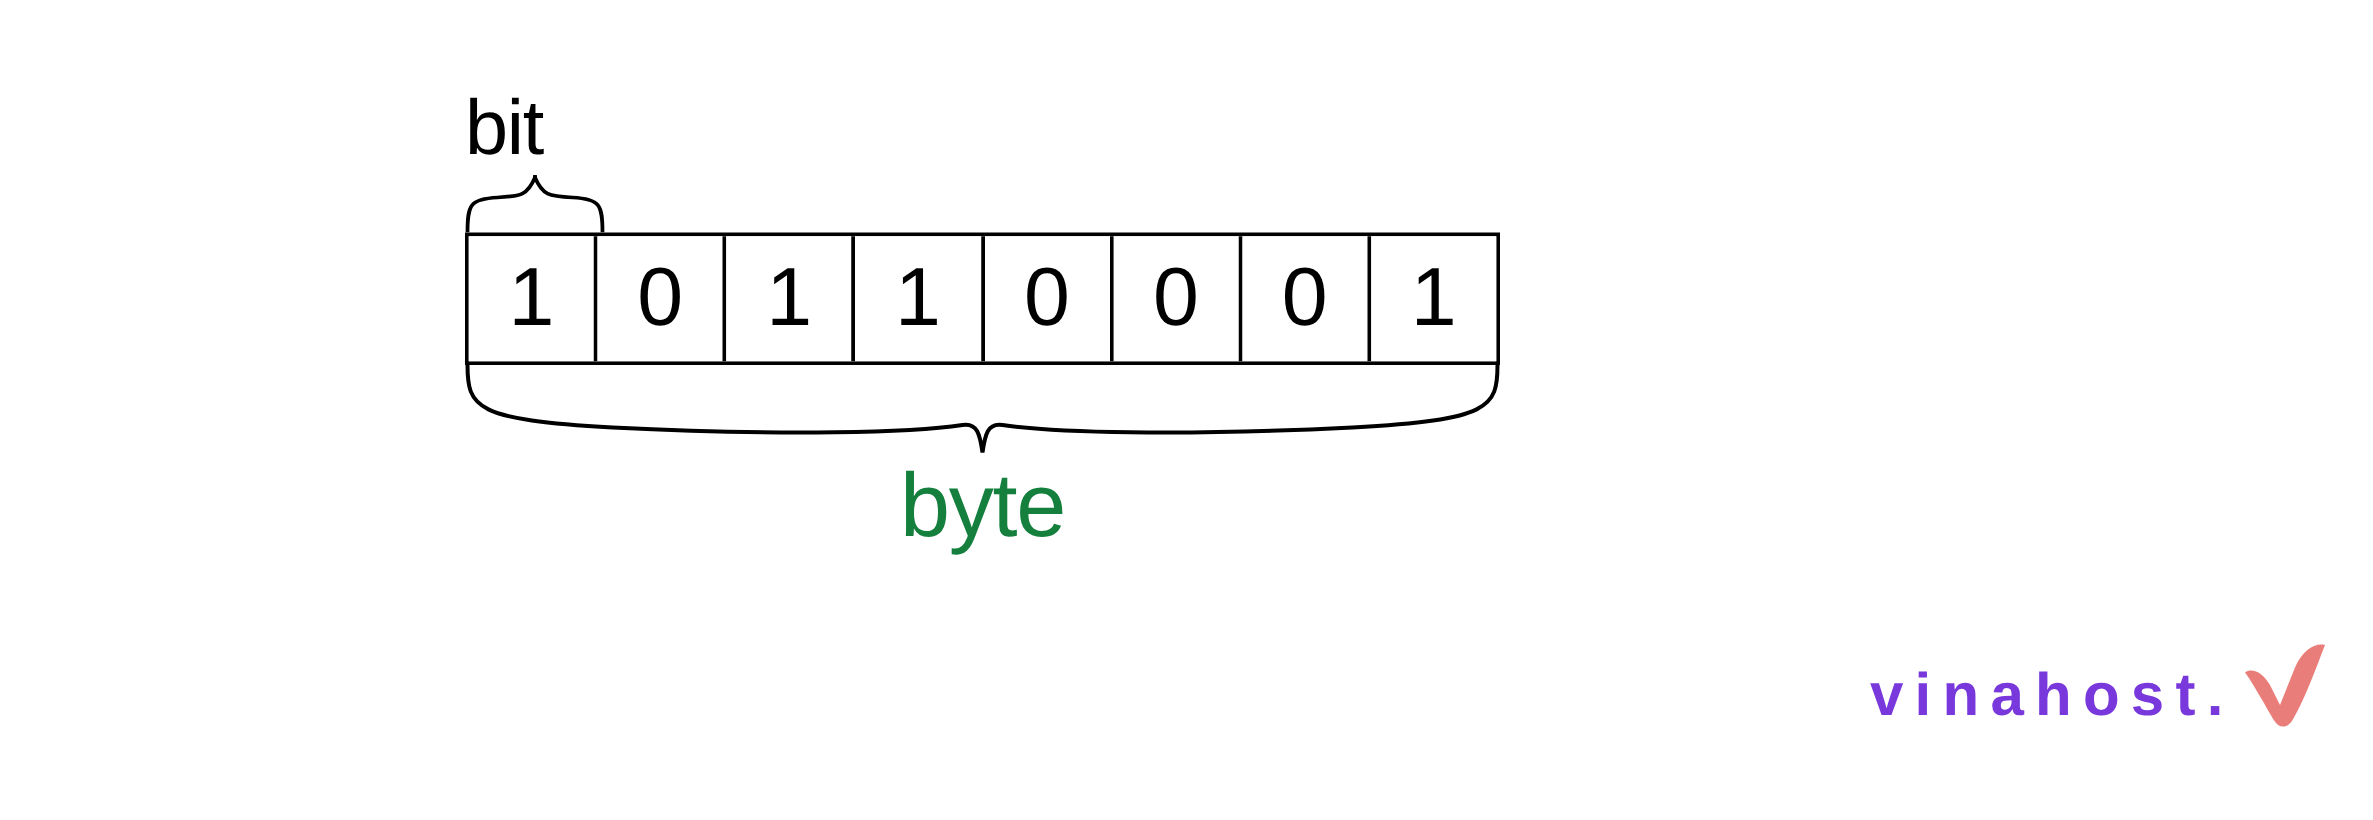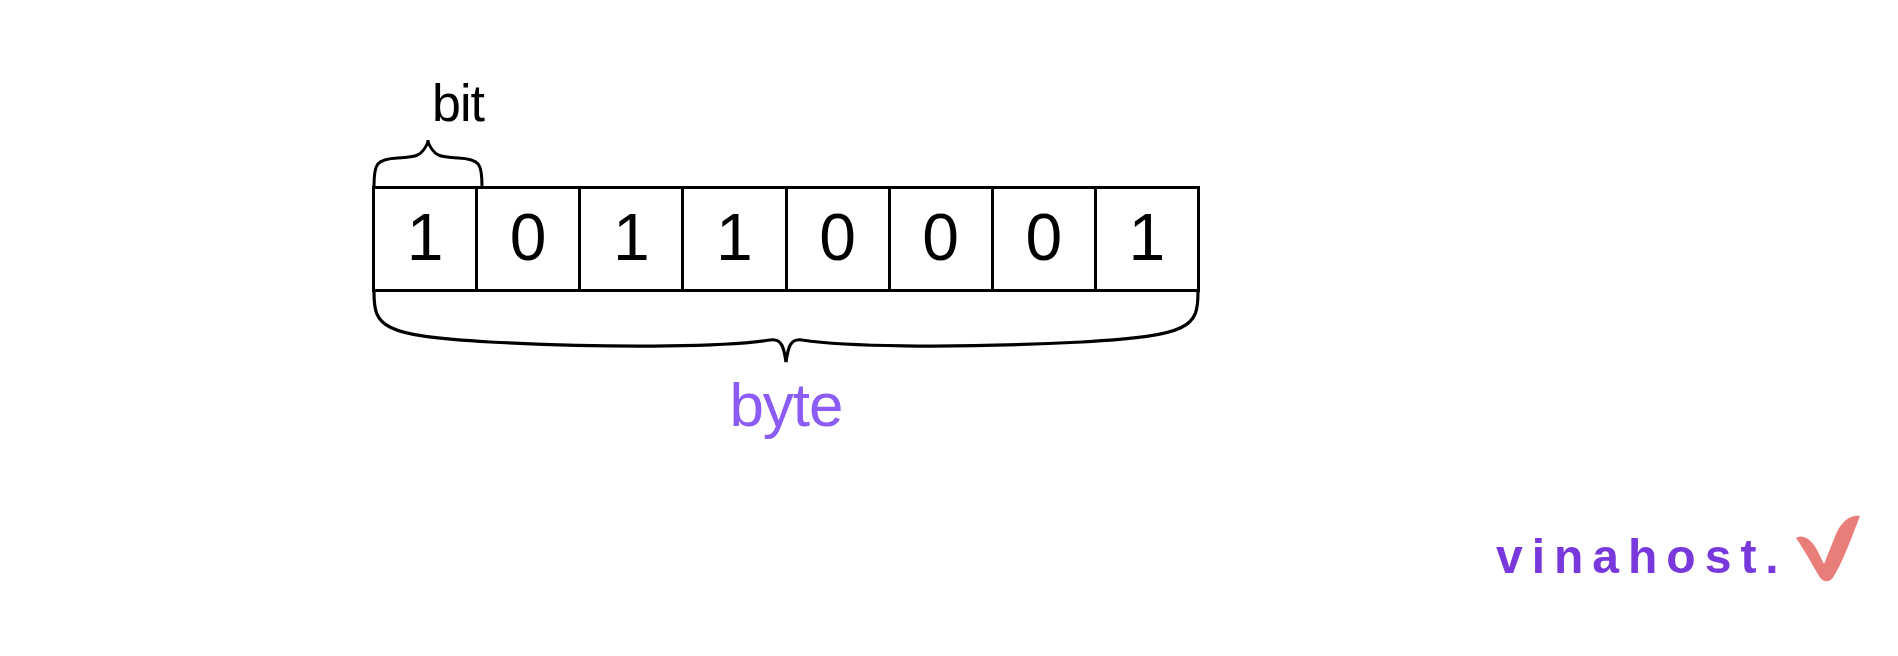--- a/index.html
+++ b/index.html
@@ -23,22 +23,22 @@
     height: 656px;
     background: #ffffff;
   }
 
   
   .bit-label {
     position: absolute;
     left: 372px;
     top: 72px;
     width: 112px;
-    text-align: right;
-    font-size: 52px;
+    text-align: left;
+    font-size: 62px;
     line-height: 62px;
     font-family: "Liberation Sans", sans-serif;
     color: #000000;
     letter-spacing: -1px;
   }
 
   
   .bit-brace {
     position: absolute;
     left: 372px;
@@ -86,24 +86,24 @@
     height: 72px;
   }
 
   
   .byte-label {
     position: absolute;
     left: 372px;
     top: 374px;
     width: 828px;
     text-align: center;
-    font-size: 62px;
+    font-size: 72px;
     line-height: 62px;
     font-family: "Liberation Sans", sans-serif;
-    color: #8b5cf6;
+    color: #15803d;
     letter-spacing: -1px;
   }
 
   
   .logo {
     position: absolute;
     left: 1496px;
     top: 522px;
     display: flex;
     align-items: center;

